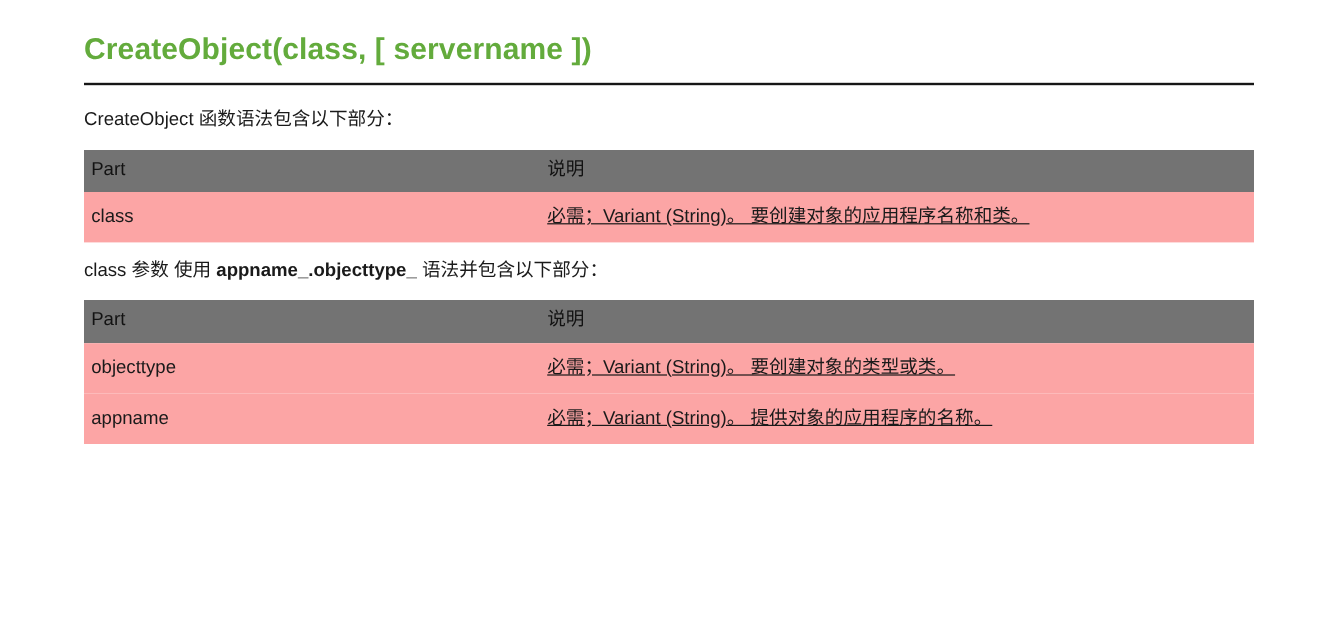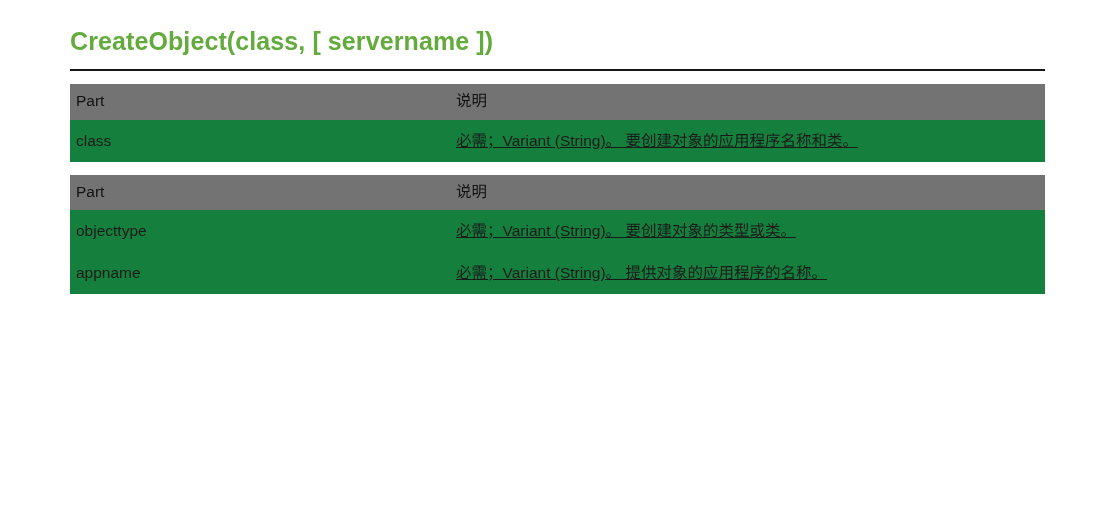--- a/index.html
+++ b/index.html
@@ -76,61 +76,65 @@
     text-align: left;
     padding: 6px 0 7px 6px;
     line-height: 1.45;
     font-size: 15.5px;
   }
   .tbl tbody td {
     padding: 9px 14px 9px 6px;
     vertical-align: middle;
     line-height: 1.55;
     color: #1a1a1a;
-    background: #15803d;
+    background: #fca5a5;
   }
   .tbl tbody td.part-cell {
     white-space: nowrap;
   }
   .tbl tbody td.desc-cell {
     word-break: break-word;
     text-decoration: underline;
   }
   .tbl tbody tr.tall td { padding-top: 6px; padding-bottom: 8px; }
 </style>
 </head>
 <body>
 
 <div class="page">
 
   <div class="title-block">
     <h1 class="doc-title">CreateObject(class, [ servername ])</h1>
     <hr class="title-rule">
   </div>
 
+  <p class="para para-intro">CreateObject 函数语法包含以下部分：</p>
 
   <table class="tbl">
     <colgroup>
         <col class="c1">
         <col class="c2">
       </colgroup>
     <thead>
       <tr>
         <th>Part</th>
         <th>说明</th>
       </tr>
     </thead>
     <tbody>
       <tr>
         <td class="part-cell">class</td>
         <td class="desc-cell">必需；Variant (String)。 要创建对象的应用程序名称和类。</td>
       </tr>
     </tbody>
   </table>
 
+  <p class="para para-mid">
+    <span>class 参数 使用 </span><b>appname_.objecttype_</b><span> 语法并包含以下部分：</span>
+  </p>
 
   <table class="tbl">
     <colgroup>
         <col class="c1">
         <col class="c2">
       </colgroup>
     <thead>
       <tr>
         <th>Part</th>
         <th>说明</th>

